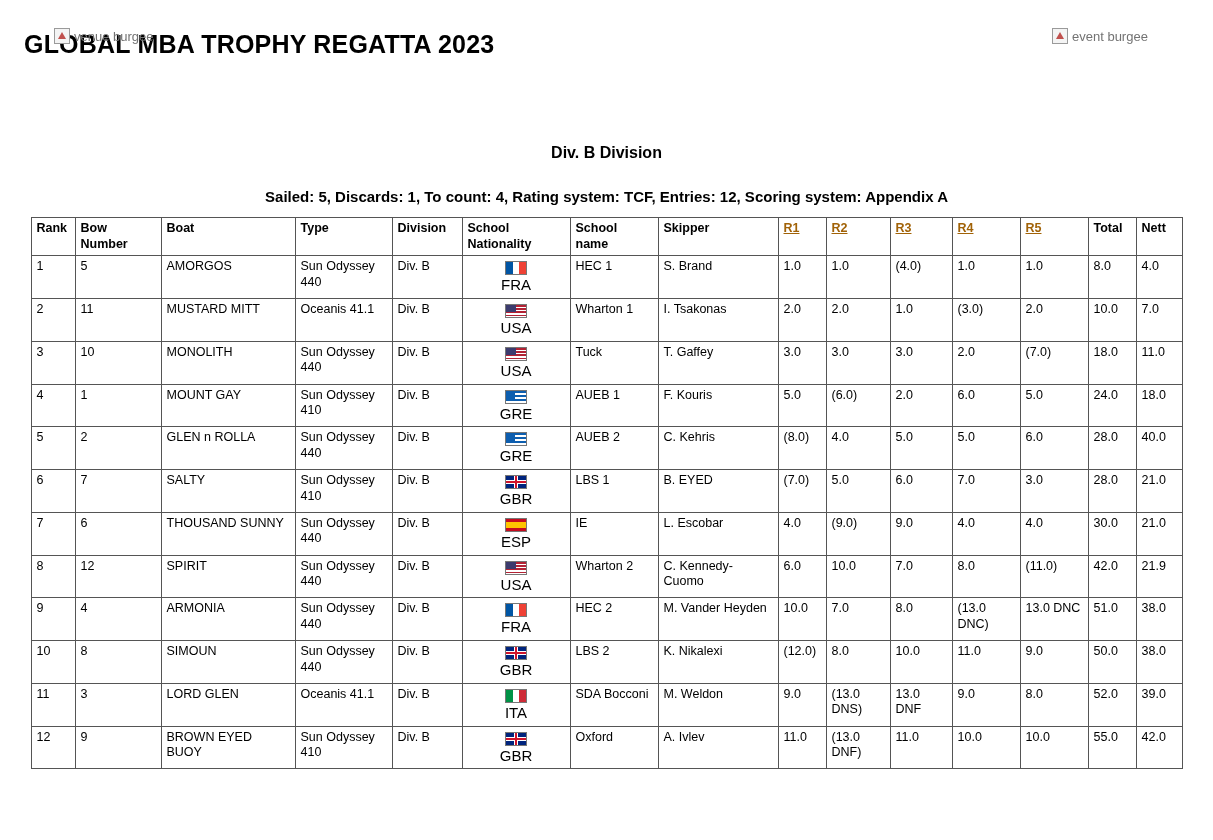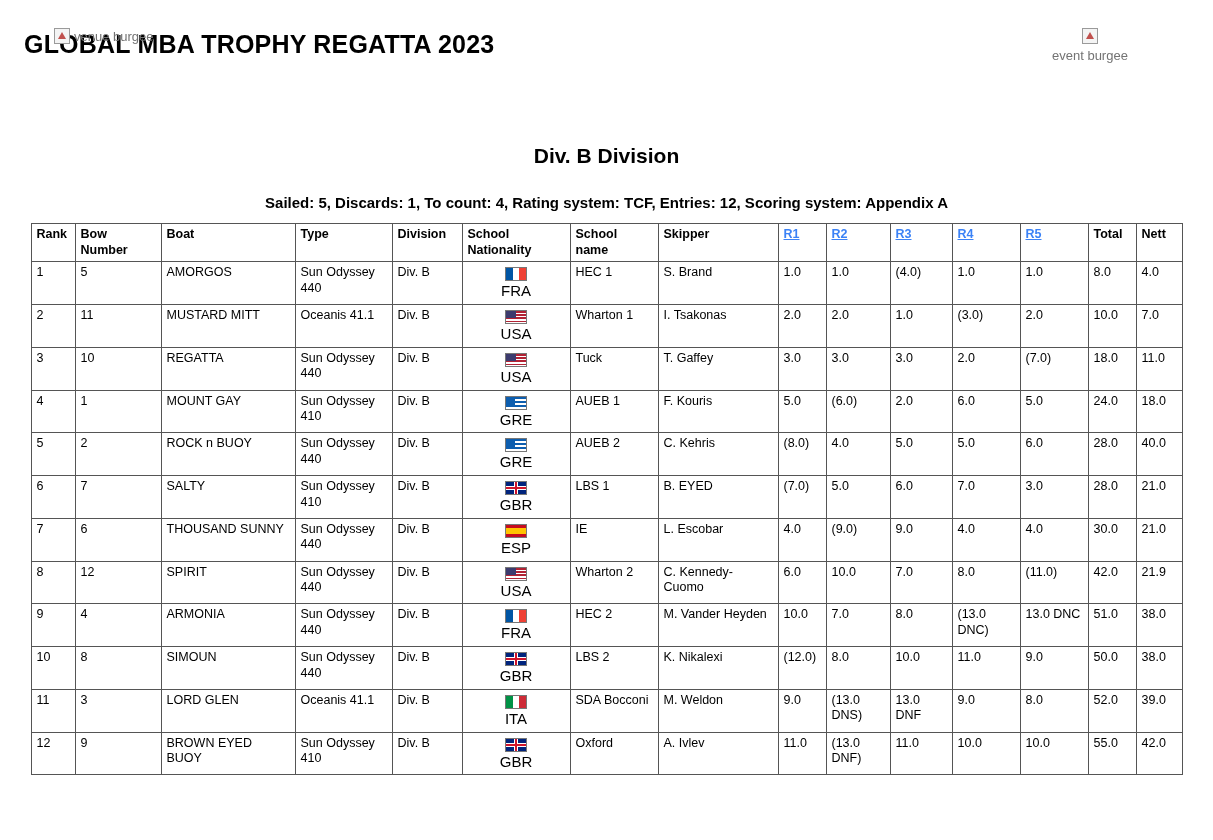--- a/index.html
+++ b/index.html
@@ -28,21 +28,21 @@
   .burgee {
     position: absolute;
     top: 28px;
     font-size: 13px;
     color: #737373;
     display: flex;
     align-items: center;
     gap: 4px;
   }
   .burgee-left { left: 30px; }
-  .burgee-right { left: 1028px; flex-direction: column; }
+  .burgee-right { left: 1028px; }
   .broken-img {
     width: 14px;
     height: 14px;
     border: 1px solid #9a9a9a;
     background: #f4f4f4;
     display: inline-block;
     position: relative;
     flex: 0 0 auto;
   }
   .broken-img::before {
@@ -66,21 +66,21 @@
     letter-spacing: 0.2px;
     margin: 0;
   }
   .sub-title {
     font-size: 19px;
     font-weight: bold;
     margin: 16px 0 0 0;
   }
   .division-title {
     text-align: center;
-    font-size: 21px;
+    font-size: 16px;
     font-weight: bold;
     margin: 34px 0 0 0;
   }
   .series-info {
     text-align: center;
     font-size: 15px;
     font-weight: bold;
     margin: 26px 0 12px 0;
   }
   table.results {
@@ -96,21 +96,21 @@
     font-size: 12.5px;
     vertical-align: top;
     text-align: left;
     line-height: 1.25;
     overflow: hidden;
   }
   table.results th {
     font-weight: bold;
   }
   table.results th.race-col a {
-    color: #3b82f6;
+    color: #a16207;
     text-decoration: underline;
   }
   td.nat-cell {
     text-align: center;
     padding-top: 4px;
   }
   .flag {
     width: 22px;
     height: 14px;
     display: block;
@@ -281,21 +281,21 @@
           <td>2.0</td>
           <td>1.0</td>
           <td>(3.0)</td>
           <td>2.0</td>
           <td>10.0</td>
           <td>7.0</td>
         </tr>
         <tr>
           <td>3</td>
           <td>10</td>
-          <td>REGATTA</td>
+          <td>MONOLITH</td>
           <td>Sun Odyssey 440</td>
           <td>Div. B</td>
           <td class="nat-cell">
             <span class="flag usa"></span>
             <span class="flag-code">USA</span>
           </td>
           <td>Tuck</td>
           <td>T. Gaffey</td>
           <td>3.0</td>
           <td>3.0</td>
@@ -321,21 +321,21 @@
           <td>(6.0)</td>
           <td>2.0</td>
           <td>6.0</td>
           <td>5.0</td>
           <td>24.0</td>
           <td>18.0</td>
         </tr>
         <tr>
           <td>5</td>
           <td>2</td>
-          <td>ROCK n BUOY</td>
+          <td>GLEN n ROLLA</td>
           <td>Sun Odyssey 440</td>
           <td>Div. B</td>
           <td class="nat-cell">
             <span class="flag gre"></span>
             <span class="flag-code">GRE</span>
           </td>
           <td>AUEB 2</td>
           <td>C. Kehris</td>
           <td>(8.0)</td>
           <td>4.0</td>

